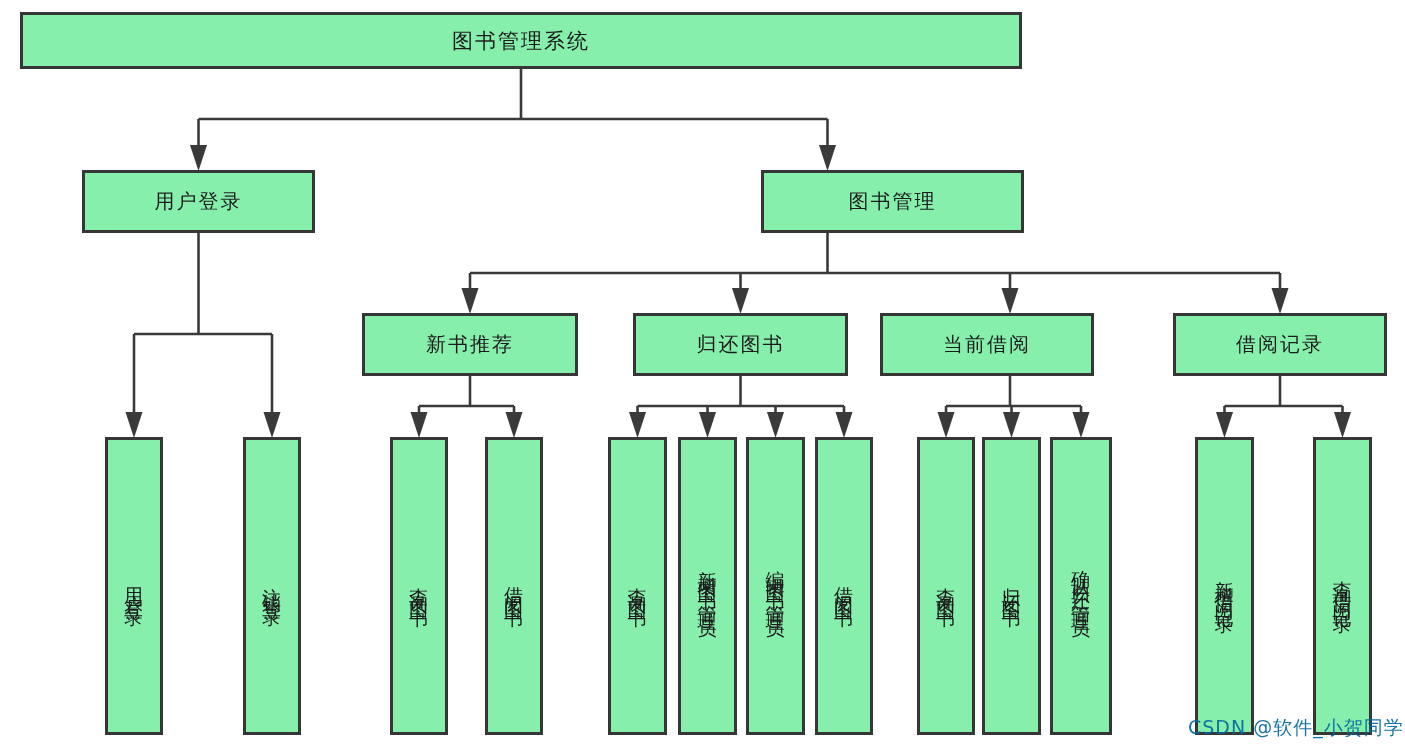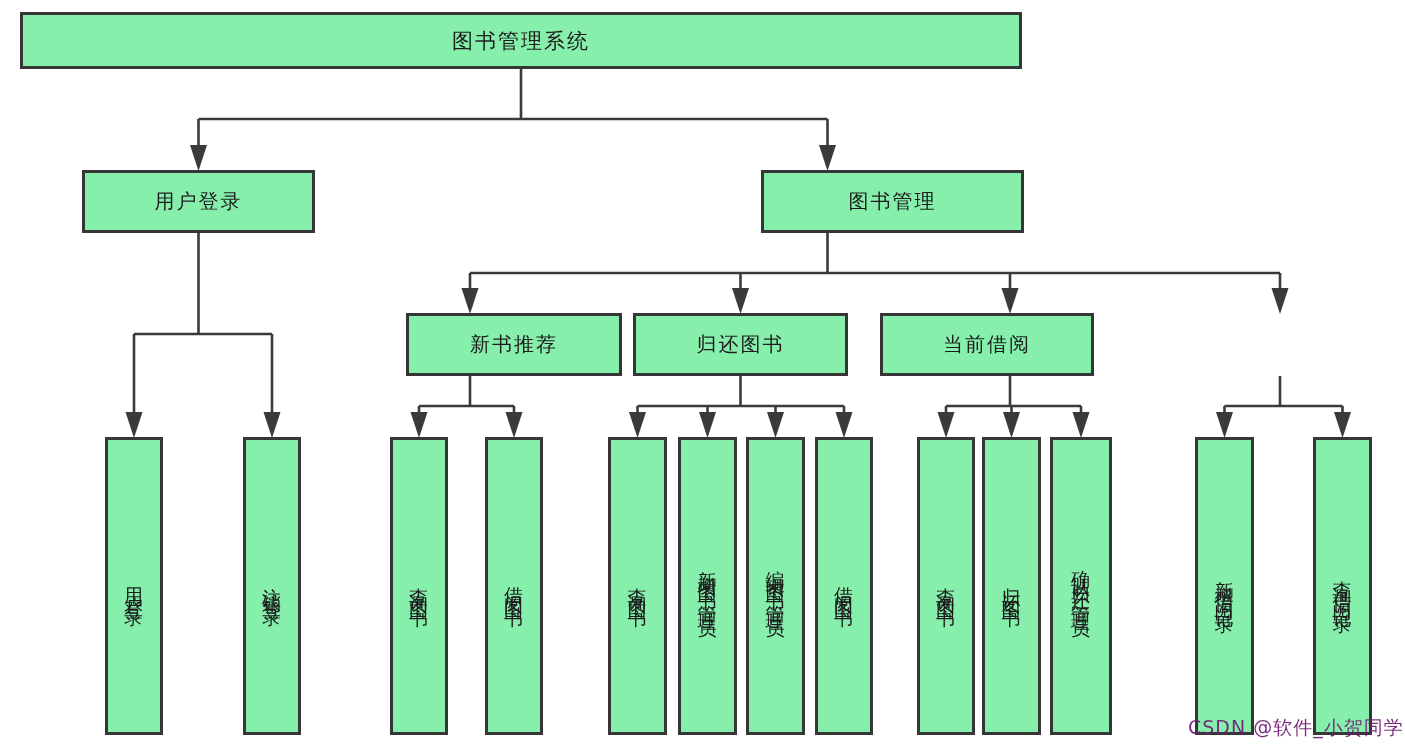--- a/index.html
+++ b/index.html
@@ -31,21 +31,21 @@
   .node.v span{
     writing-mode:vertical-rl;
     font-size:19px;
     letter-spacing:7px;
     line-height:1;
     white-space:nowrap;
   }
   .watermark{
     position:absolute;
     z-index:3;
-    color:#701a75;
+    color:#0369a1;
     font-size:19px;
     letter-spacing:1px;
     white-space:nowrap;
     opacity:0.92;
   }
 </style>
 </head>
 <body>
 
 <div class="canvas">
@@ -106,28 +106,31 @@
   <div class="watermark" style="left:1188px;top:715px;">CSDN @软件_小贺同学</div>
 <div class="node h root" style="left: 20px; top: 12px; width: 1002px; height: 57px;">
       <span>图书管理系统</span>
     </div>
     <div class="node h" style="left: 82px; top: 170px; width: 233px; height: 63px;">
       <span>用户登录</span>
     </div>
     <div class="node h" style="left: 746px; top: 170px; width: 263px; height: 63px; margin-left: 15px;">
       <span>图书管理</span>
     </div>
-    <div class="node h" style="left: 362px; top: 313px; width: 216px; height: 63px; margin-left: 44px;">
+    <div class="node h" style="left: 362px; top: 313px; width: 216px; height: 63px;">
       <span>新书推荐</span>
     </div>
     <div class="node h" style="left: 633px; top: 313px; width: 215px; height: 63px;">
       <span>归还图书</span>
     </div>
     <div class="node h" style="left: 880px; top: 313px; width: 214px; height: 63px;">
       <span>当前借阅</span>
+    </div>
+    <div class="node h" style="left: 1173px; top: 313px; width: 214px; height: 63px;">
+      <span>借阅记录</span>
     </div>
     <div class="node v" style="left: 105px; top: 437px; width: 58px; height: 298px;">
       <span>用户登录</span>
     </div>
     <div class="node v" style="left: 243px; top: 437px; width: 58px; height: 298px;">
       <span>注销登录</span>
     </div>
     <div class="node v" style="left: 390px; top: 437px; width: 58px; height: 298px;">
       <span>查询图书</span>
     </div>

